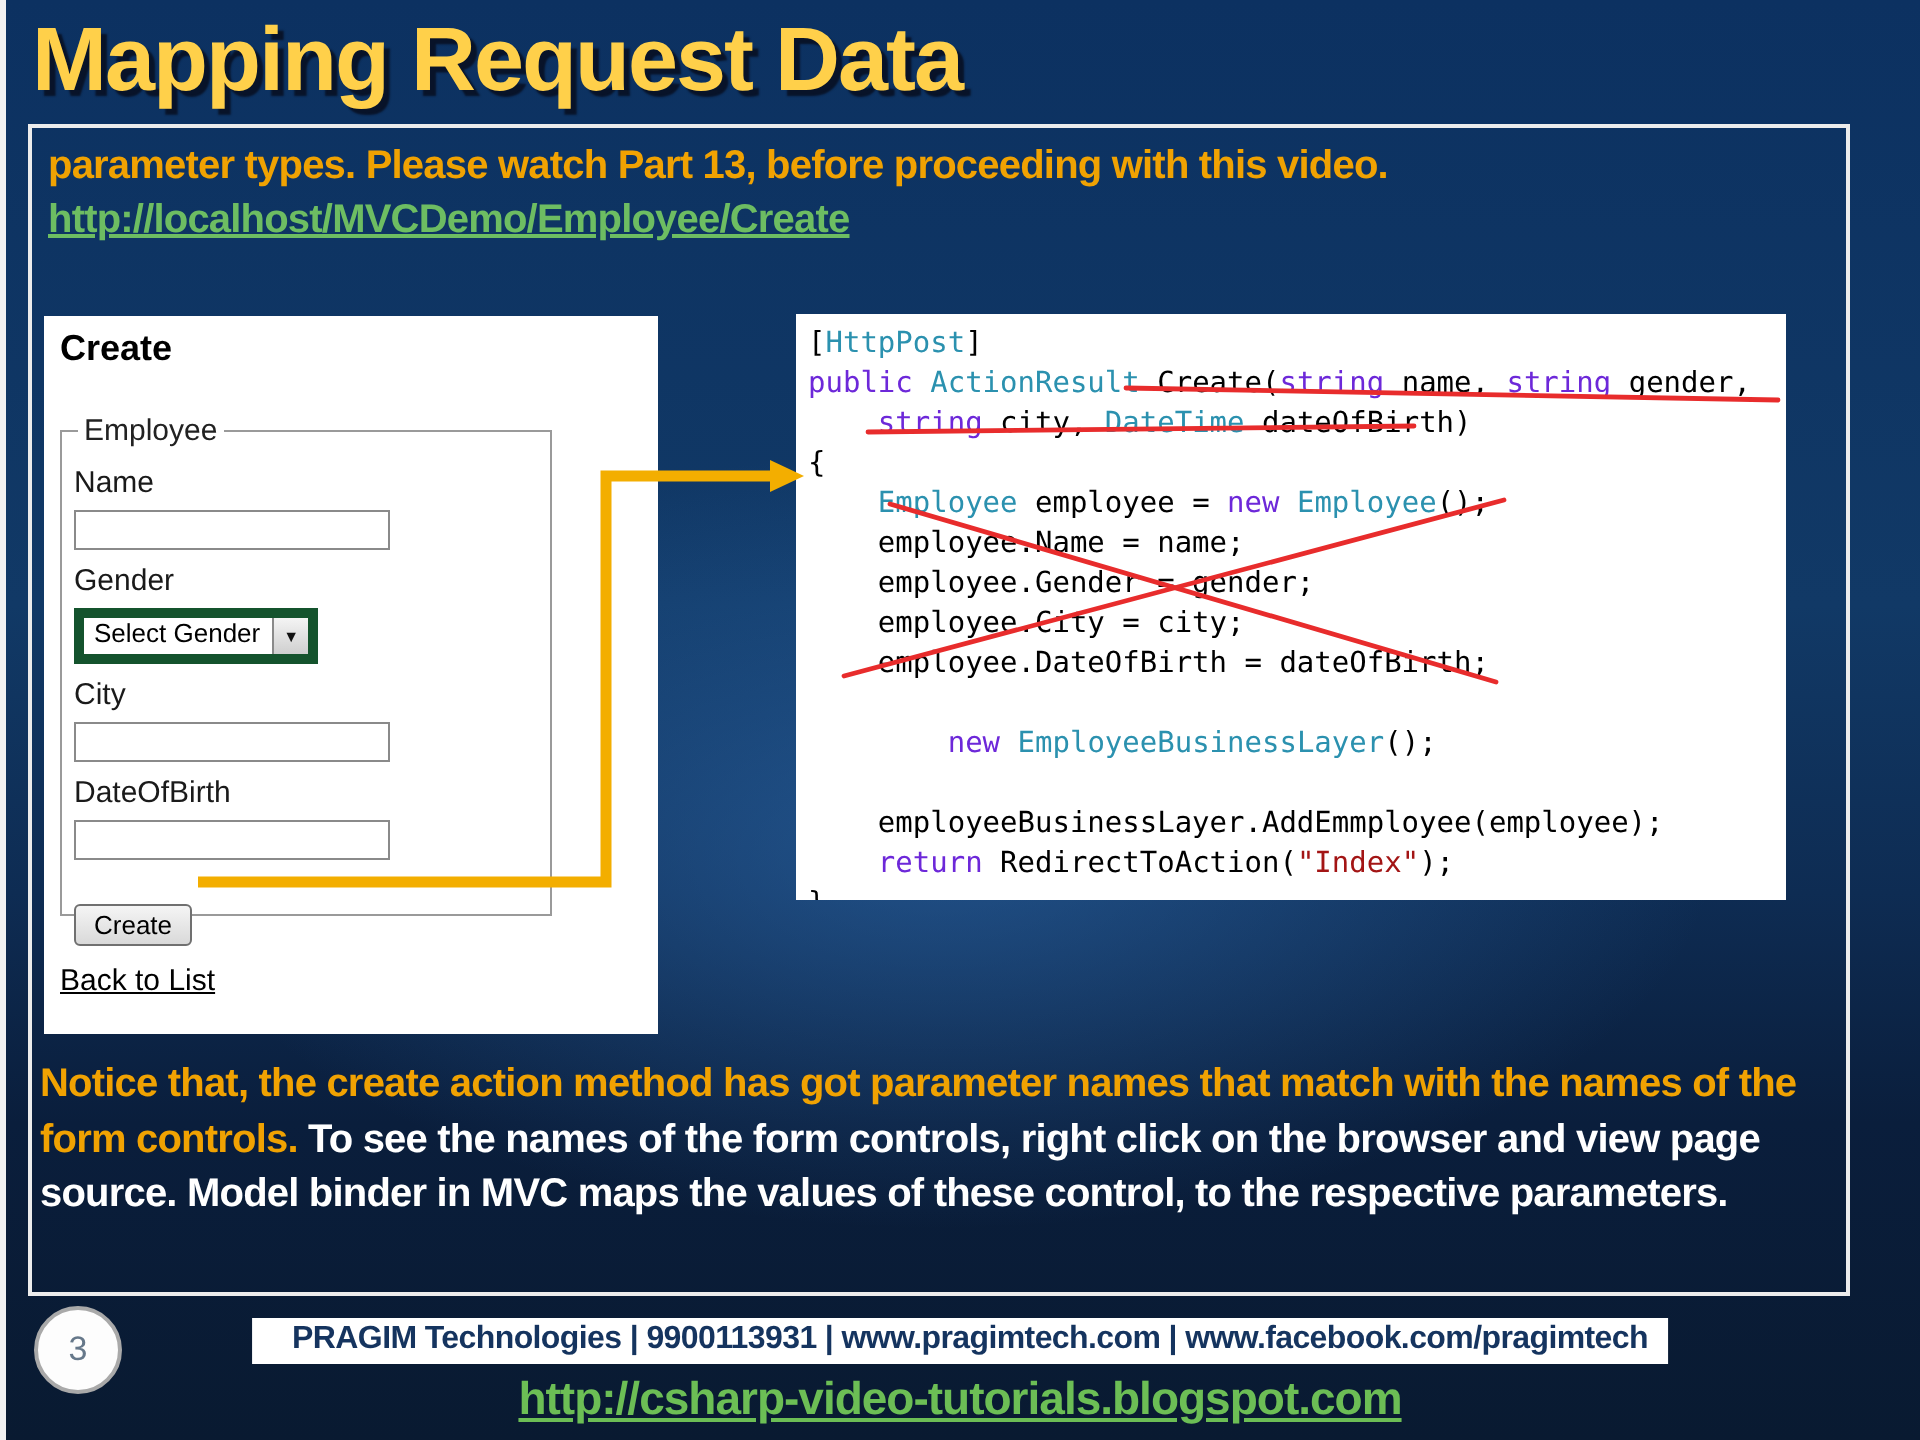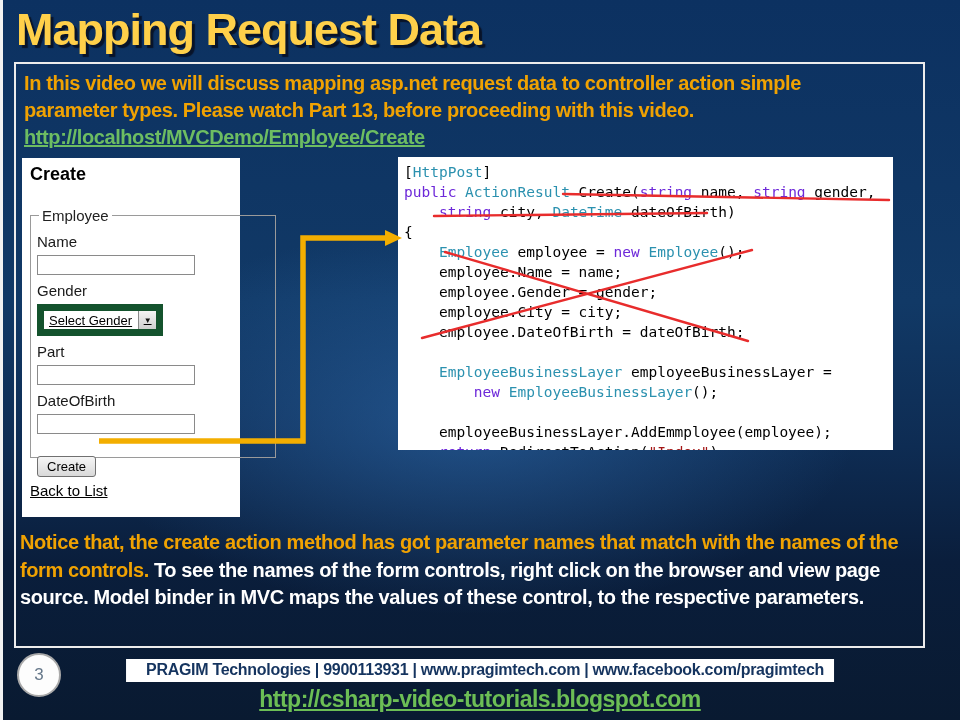--- a/index.html
+++ b/index.html
@@ -17,27 +17,27 @@
     text-shadow:3px 3px 1px rgba(8,18,38,0.95);
   }
   .content-panel{position:absolute;left:14px;top:62px;width:907px;height:582px;border:2px solid #ECECEC;}
   .intro{position:absolute;left:24px;top:70px;width:890px;font-size:20px;font-weight:bold;letter-spacing:-0.4px;line-height:27px;color:#F0A202;}
   .intro a{color:#6DBD62;}
   .notice{position:absolute;left:20px;top:529px;width:900px;font-size:20px;font-weight:bold;letter-spacing:-0.4px;line-height:27.5px;}
   .notice .amber{color:#F0A202;}
   .notice .white{color:#FFFFFF;text-align:center;}
 
   
-  .form-window{position:absolute;left:22px;top:158px;width:218px;height:359px;background:#FFFFFF;}
+  .form-window{position:absolute;left:22px;top:158px;width:307px;height:359px;background:#FFFFFF;}
   .form-heading{margin:6px 0 0 8px;font-size:18px;font-weight:bold;color:#000;}
   .form-fieldset{position:absolute;left:8px;top:49px;width:232px;height:245px;border:1px solid #9A9A9A;padding:2px 6px;margin:0;}
   .form-fieldset legend{font-size:15px;color:#222;padding:0 3px;margin-left:2px;}
   .field-label{display:block;font-size:15px;color:#1a1a1a;margin-top:7px;}
   .text-input{display:block;width:152px;height:16px;border:1px solid #8A8A8A;margin-top:5px;background:#fff;}
-  .select-box{display:inline-flex;align-items:center;margin-top:5px;border:7px solid #14532d;background:#fff;height:18px;text-decoration:underline;}
+  .select-box{display:inline-flex;align-items:flex-start;margin-top:5px;border:5px solid #14532d;background:#fff;height:18px;}
   .select-box .sel-text{font-size:13px;color:#000;padding:0 6px 0 5px;}
   .select-box .dd-btn{width:17px;height:18px;background:linear-gradient(180deg,#F4F4F4,#CFCFCF);border-left:1px solid #8A8A8A;display:flex;align-items:center;justify-content:center;font-size:8px;color:#111;}
   .submit-btn{margin-top:22px;font-family:"Liberation Sans",sans-serif;font-size:13px;color:#000;
     background:linear-gradient(180deg,#F5F5F5,#D9D9D9);border:1px solid #707070;border-radius:3px;padding:2px 9px;}
   .back-link{position:absolute;left:8px;top:324px;font-size:15px;color:#000000;text-decoration:underline;}
 
   
   .code-window{position:absolute;left:398px;top:157px;width:495px;height:293px;background:#FFFFFF;overflow:hidden;}
   .code-block{margin:5px 0 0 6px;font-family:"DejaVu Sans Mono","Liberation Mono",monospace;font-size:14.5px;line-height:20px;color:#000;}
   .code-line{white-space:pre;height:20px;}
@@ -63,40 +63,39 @@
 <body>
 
 <div class="slide">
   <div class="left-stripe"></div>
 
   <h1 class="slide-title">Mapping Request Data</h1>
 
   <div class="content-panel"></div>
 
   <div class="intro">
-    <div>In this video we will discuss mapping asp.net request data to controller action simple</div>
     <div>parameter types. Please watch Part 13, before proceeding with this video.</div>
     <a href="#">http://localhost/MVCDemo/Employee/Create</a>
   </div>
 
   <div class="form-window">
     <h2 class="form-heading">Create</h2>
     <fieldset class="form-fieldset">
       <legend>Employee</legend>
 
       <label class="field-label">Name</label>
       <input class="text-input" type="text" style="">
 
       <label class="field-label">Gender</label>
       <div class="select-box">
         <span class="sel-text">Select Gender</span>
         <span class="dd-btn">▼</span>
       </div>
 
-      <label class="field-label">Part</label>
+      <label class="field-label">City</label>
       <input class="text-input" type="text" style="">
 
       <label class="field-label">DateOfBirth</label>
       <input class="text-input" type="text" style="">
 
       <button class="submit-btn">Create</button>
     </fieldset>
     <a class="back-link" href="#">Back to List</a>
   </div>
 
@@ -105,21 +104,20 @@
         <div class="code-line"><span class="tok-p">[</span><span class="tok-t">HttpPost</span><span class="tok-p">]</span></div>
         <div class="code-line"><span class="tok-k">public </span><span class="tok-t">ActionResult </span><span class="tok-p">Create(</span><span class="tok-k">string</span><span class="tok-p"> name, </span><span class="tok-k">string</span><span class="tok-p"> gender,</span></div>
         <div class="code-line"><span class="tok-p">    </span><span class="tok-k">string</span><span class="tok-p"> city, </span><span class="tok-t">DateTime</span><span class="tok-p"> dateOfBirth)</span></div>
         <div class="code-line"><span class="tok-p">{</span></div>
         <div class="code-line"><span class="tok-p">    </span><span class="tok-t">Employee</span><span class="tok-p"> employee = </span><span class="tok-k">new</span><span class="tok-p"> </span><span class="tok-t">Employee</span><span class="tok-p">();</span></div>
         <div class="code-line"><span class="tok-p">    employee.Name = name;</span></div>
         <div class="code-line"><span class="tok-p">    employee.Gender = gender;</span></div>
         <div class="code-line"><span class="tok-p">    employee.City = city;</span></div>
         <div class="code-line"><span class="tok-p">    employee.DateOfBirth = dateOfBirth;</span></div>
         <div class="code-line">&nbsp;</div>
-        <div class="code-line"><span class="tok-p">    </span><span class="tok-t">EmployeeBusinessLayer</span><span class="tok-p"> employeeBusinessLayer =</span></div>
         <div class="code-line"><span class="tok-p">        </span><span class="tok-k">new</span><span class="tok-p"> </span><span class="tok-t">EmployeeBusinessLayer</span><span class="tok-p">();</span></div>
         <div class="code-line">&nbsp;</div>
         <div class="code-line"><span class="tok-p">    employeeBusinessLayer.AddEmmployee(employee);</span></div>
         <div class="code-line"><span class="tok-p">    </span><span class="tok-k">return</span><span class="tok-p"> RedirectToAction(</span><span class="tok-s">"Index"</span><span class="tok-p">);</span></div>
         <div class="code-line"><span class="tok-p">}</span></div>
       </div>
   </div>
 
   <svg class="annotations" viewBox="0 0 960 720">
     <g>

